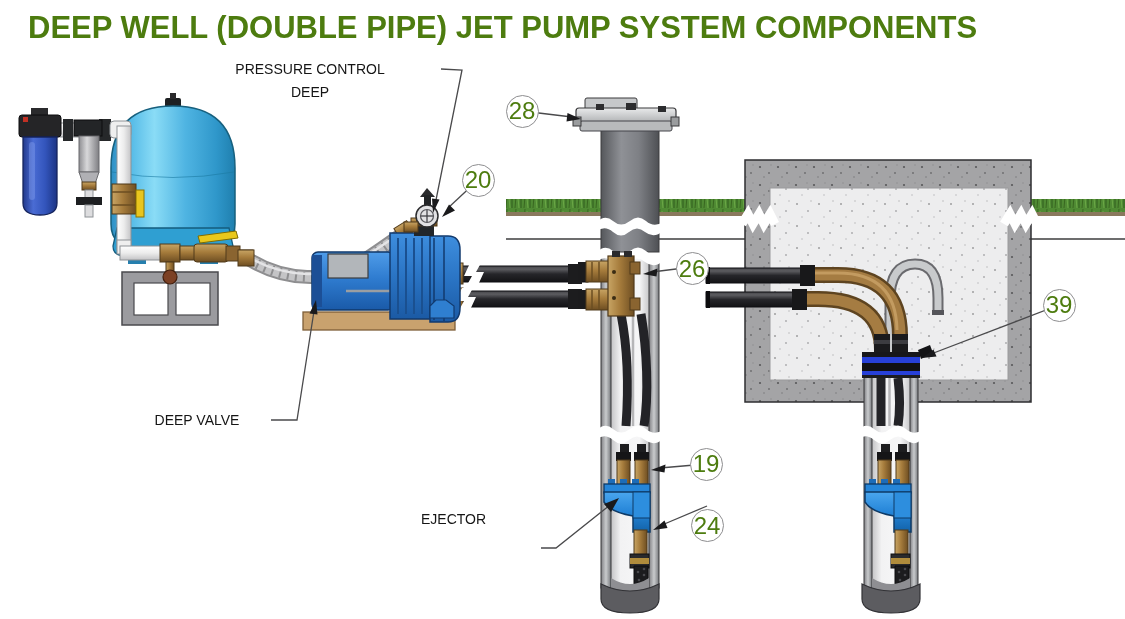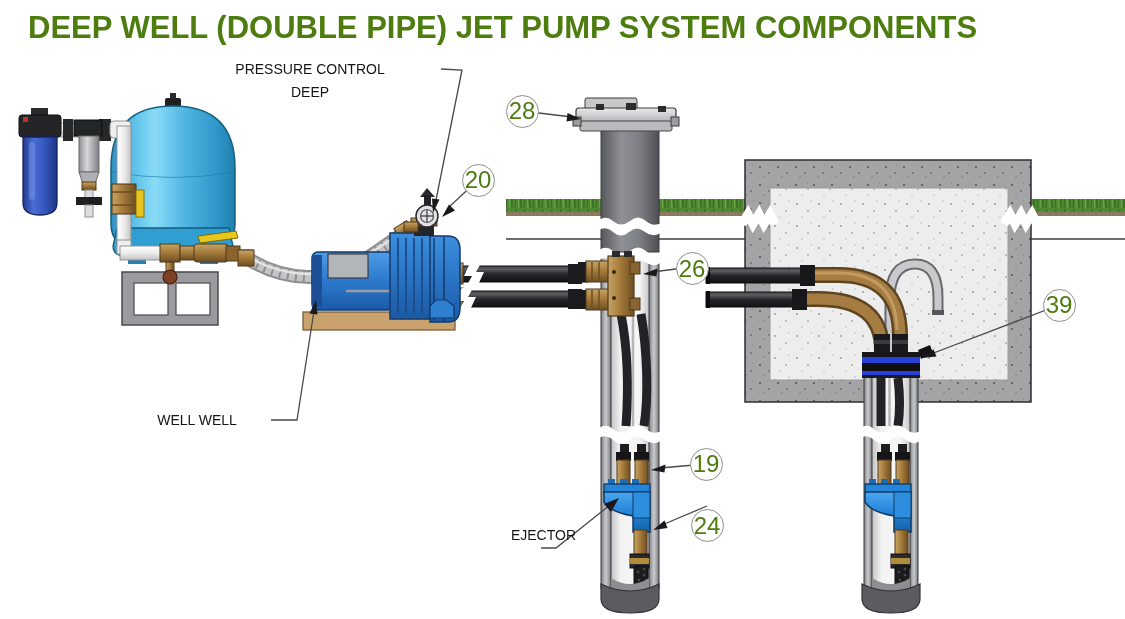--- a/index.html
+++ b/index.html
@@ -5,21 +5,21 @@
   html,body{margin:0;padding:0;background:#ffffff;}
   #stage{position:relative;width:1125px;height:619px;background:#ffffff;overflow:hidden;
          font-family:"Liberation Sans", sans-serif;}
   #art{position:absolute;left:0;top:0;width:1125px;height:619px;}
   .title{position:absolute;left:28px;top:10px;width:1080px;
          font-size:31px;font-weight:bold;color:#4d7c0f;letter-spacing:0px;}
   .lbl{position:absolute;color:#151515;font-size:14px;line-height:23px;text-align:center;}
   .lbl span{display:block;}
   #lbl-pcv{left:170px;top:58px;width:280px;}
   #lbl-dwjp{left:117px;top:408px;width:160px;line-height:25px;}
-  #lbl-ejector{left:421px;top:524px;width:130px;text-align:right;margin-left:25px;}
+  #lbl-ejector{left:421px;top:508px;width:130px;text-align:left;}
   .callout{position:absolute;width:33px;height:33px;border-radius:50%;
            background:#ffffff;border:1.5px solid #8e8e90;box-sizing:border-box;
            display:flex;align-items:center;justify-content:center;
            font-size:24px;color:#4d7c0f;}
 </style>
 </head>
 <body>
 
 <div id="stage">
 
@@ -413,21 +413,21 @@
 </svg>
 
 <div class="title">DEEP WELL (DOUBLE PIPE) JET PUMP SYSTEM COMPONENTS</div>
 
 <div class="lbl" id="lbl-pcv">
   <span>PRESSURE CONTROL</span>
   <span>DEEP</span>
 </div>
 
 <div class="lbl" id="lbl-dwjp">
-  <span>WELL WELL</span>
+  <span>DEEP VALVE</span>
 </div>
 
 <div class="lbl" id="lbl-ejector">
   <span>EJECTOR</span>
 </div>
 
 <div class="callout" style="left:1042.5px;top:288.5px;">
   <span>39</span>
 </div>
 <div class="callout" style="left:690.5px;top:509px;">

